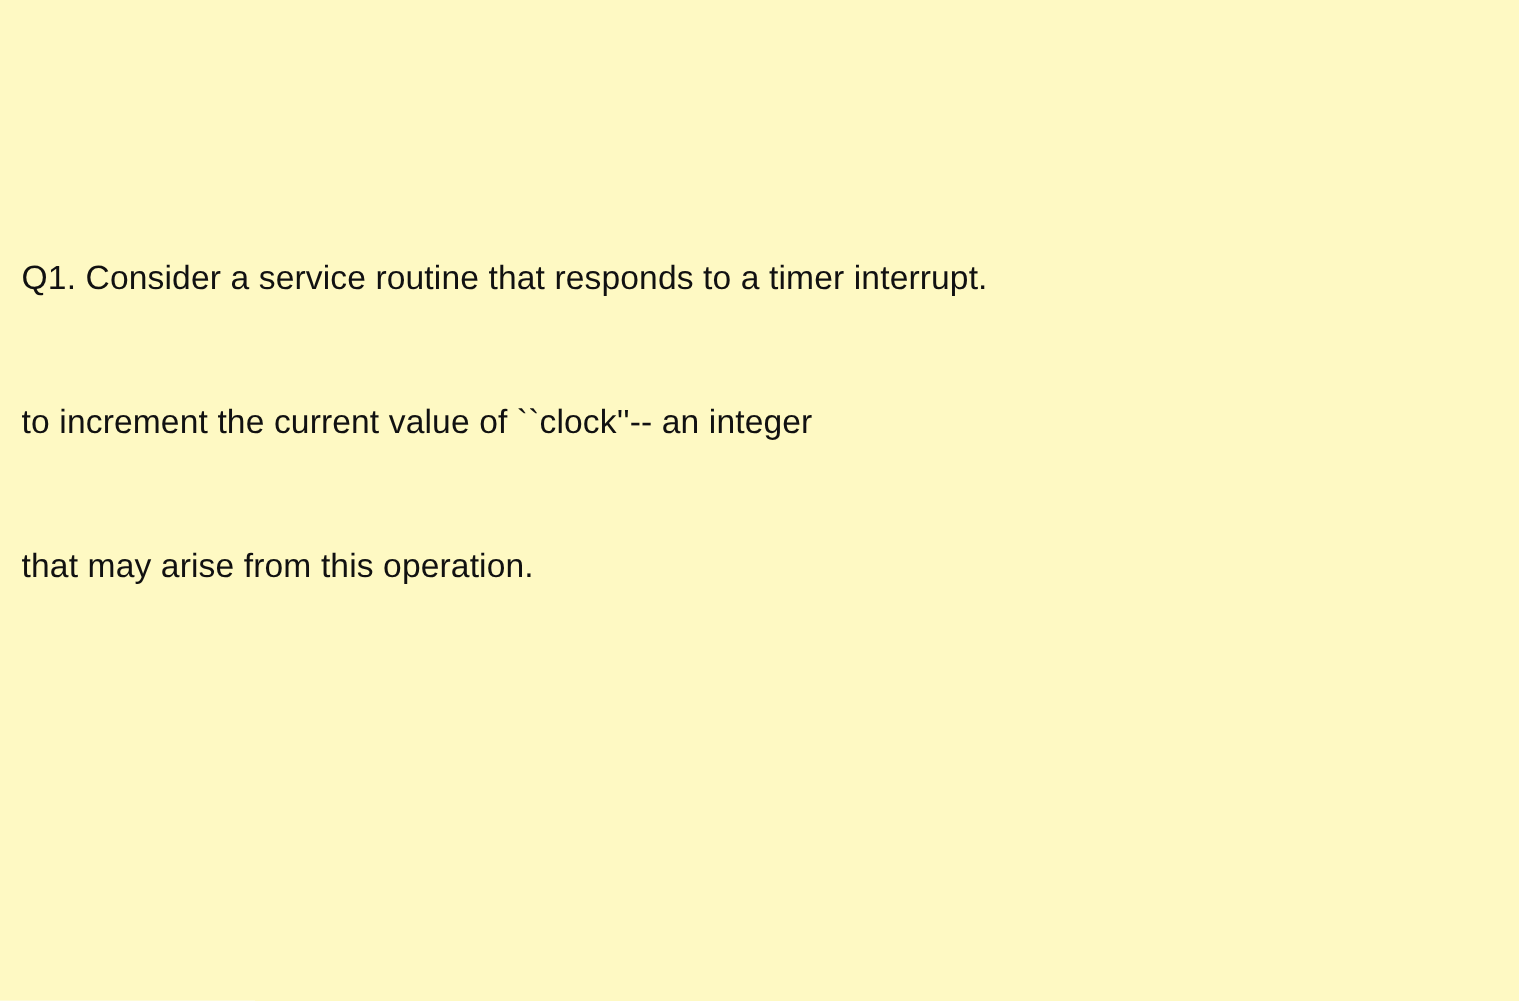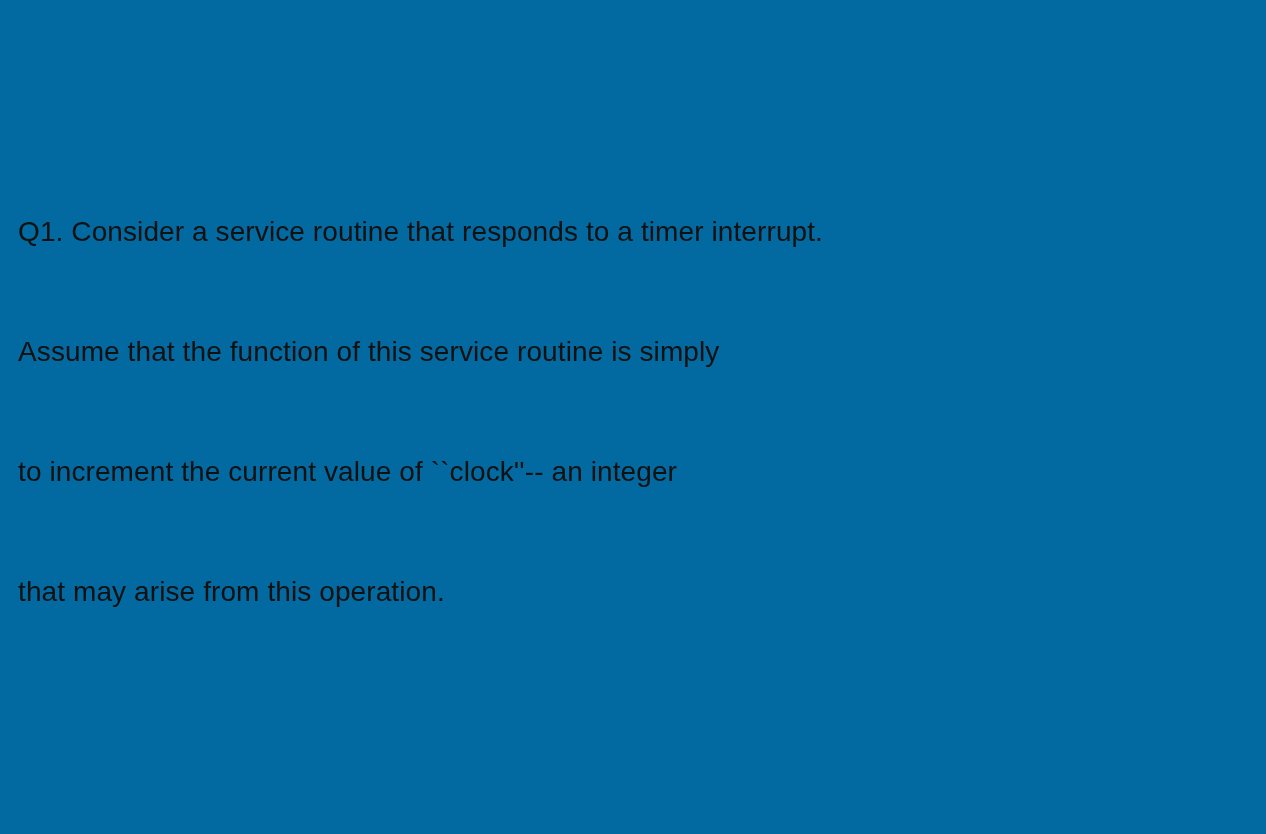--- a/index.html
+++ b/index.html
@@ -13,21 +13,21 @@
     height: 834px;
     overflow: hidden;
     font-family: "Liberation Sans", sans-serif;
     color: #000000;
   }
   .page {
     box-sizing: border-box;
     width: 1266px;
     height: 834px;
     padding: 12px 0 0 18px;
-    background: #0369a1;
+    background: #fef9c3;
   }
   .doc {
     font-size: 28px;
     line-height: 40px;
     letter-spacing: 0.1px;
     white-space: pre;
     color: #111111;
   }
   .line {
     height: 40px;
@@ -39,21 +39,20 @@
   }
 </style>
 </head>
 <body>
 
 <div class="page">
   <div class="doc">
 
     <div class="block">
       <div class="line">Q1. Consider a service routine that responds to a timer interrupt.</div>
-      <div class="line">Assume that the function of this service routine is simply</div>
       <div class="line">to increment the current value of ``clock''-- an integer</div>
       <div class="line">that may arise from this operation.</div>
     </div>
 
     
 
     
 
     
 

